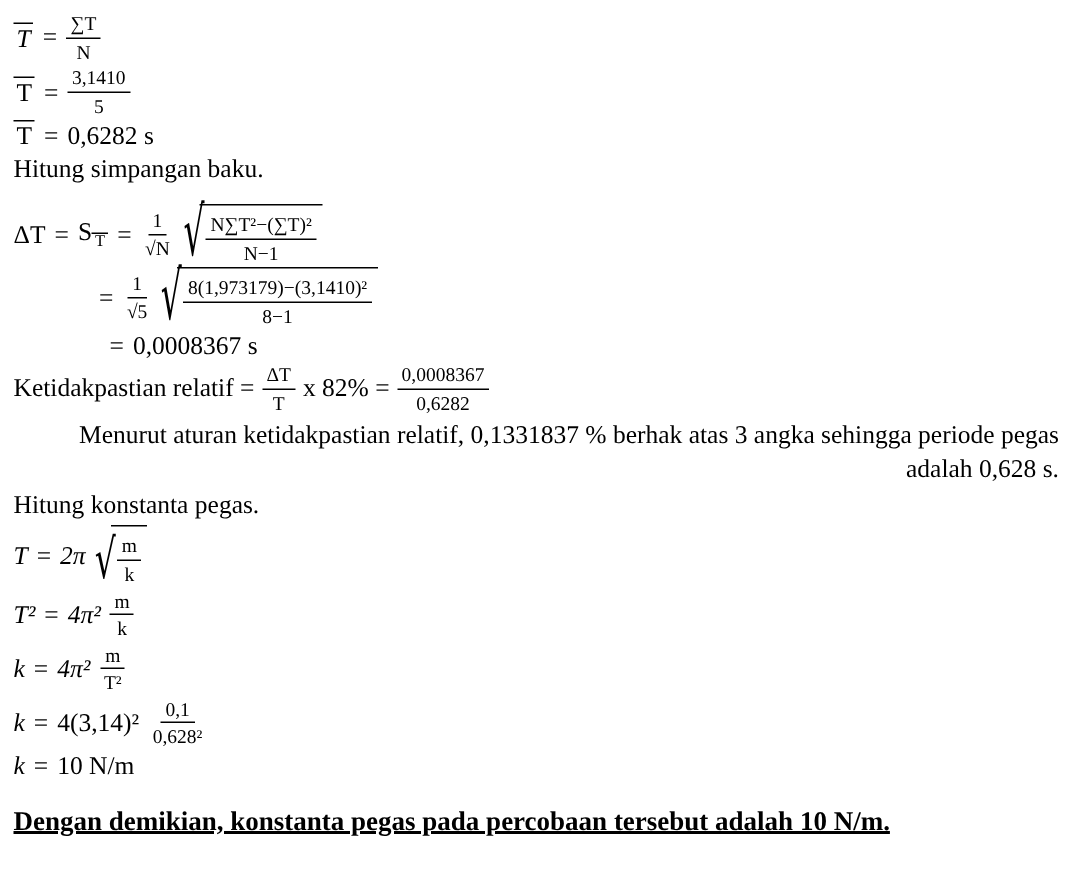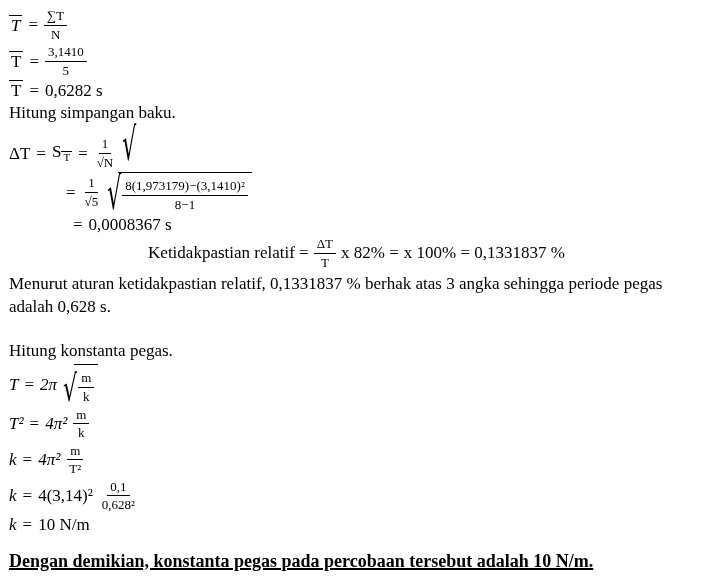--- a/index.html
+++ b/index.html
@@ -6,21 +6,21 @@
   html, body {
     width:713px; height:586px;
     background:#ffffff; color:#000000;
     font-family:"Liberation Serif", serif;
     font-size:17px;
     overflow:hidden;
   }
   body { padding:6px 9px 0 9px; }
 
   .text-line { line-height:22px; white-space:nowrap; }
-  .para { white-space:normal; width:697px; line-height:23px; }
+  .para { white-space:normal; width:697px; line-height:23px;text-align:right; }
 
   .eq {
     display:flex;
     align-items:center;
     column-gap:6px;
     line-height:1.15;
     margin:2px 0;
   }
   .eq > span { flex:0 0 auto; }
 
@@ -46,21 +46,21 @@
     margin-right:-3px;
     transform-origin:50% 82%;
   }
   .sqrt-big .radical   { transform:scaleY(2.05); }
   .sqrt-small .radical { transform:scaleY(1.65); }
   .sqrt .body { border-top:1px solid #000; padding:2px 4px 0 4px; }
 
   .ssub { vertical-align:-4px; font-size:11px; display:inline-block; }
   .ssub .obar { padding-top:0; }
   .mt12 { margin-top:12px; }
-  .mt14 { margin-top:22px; }
+  .mt14 { margin-top:2px; }
   .indent-1 { margin-left:57px; }
   .indent-2 { margin-left:64px; }
 
   .conclusion {
     margin-top:16px;
     font-weight:bold;
     font-size:18px;
     text-decoration:underline;
     text-decoration-thickness:2px;
     white-space:nowrap;
@@ -104,20 +104,26 @@
     <span>
       <span>S</span><sub class="ssub"><span class="obar">T</span></sub>
     </span>
     <span>=</span>
     <span class="frac">
       <span class="num">1</span>
       <span class="den">√N</span>
     </span>
     <span class="sqrt sqrt-big">
       <span class="radical">√</span>
+      <span class="body">
+        <span class="frac">
+          <span class="num">N∑T²−(∑T)²</span>
+          <span class="den">N−1</span>
+        </span>
+      </span>
     </span>
   </div>
 
   <div class="eq indent-1">
     <span>=</span>
     <span class="frac">
       <span class="num">1</span>
       <span class="den">√5</span>
     </span>
     <span class="sqrt sqrt-big">
@@ -129,28 +135,31 @@
         </span>
       </span>
     </span>
   </div>
 
   <div class="eq indent-2">
     <span>=</span>
     <span>0,0008367 s</span>
   </div>
 
-  <div class="eq" style="column-gap:5px;justify-content:center;">
+  <div class="eq" style="column-gap:5px;">
     <span>Ketidakpastian relatif =</span>
     <span class="frac">
       <span class="num">ΔT</span>
       <span class="den">T</span>
     </span>
     <span>x 82% =</span>
-    <span>x 100% = 0,1331837 %</span>
+    <span class="frac">
+      <span class="num">0,0008367</span>
+      <span class="den">0,6282</span>
+    </span>
   </div>
 
   <p class="text-line para">Menurut aturan ketidakpastian relatif, 0,1331837 % berhak atas 3 angka sehingga periode pegas adalah 0,628 s.</p>
 
   <p class="text-line mt14">Hitung konstanta pegas.</p>
 
   <div class="eq">
     <span class="var">T</span>
     <span>=</span>
     <span class="var">2π</span>

